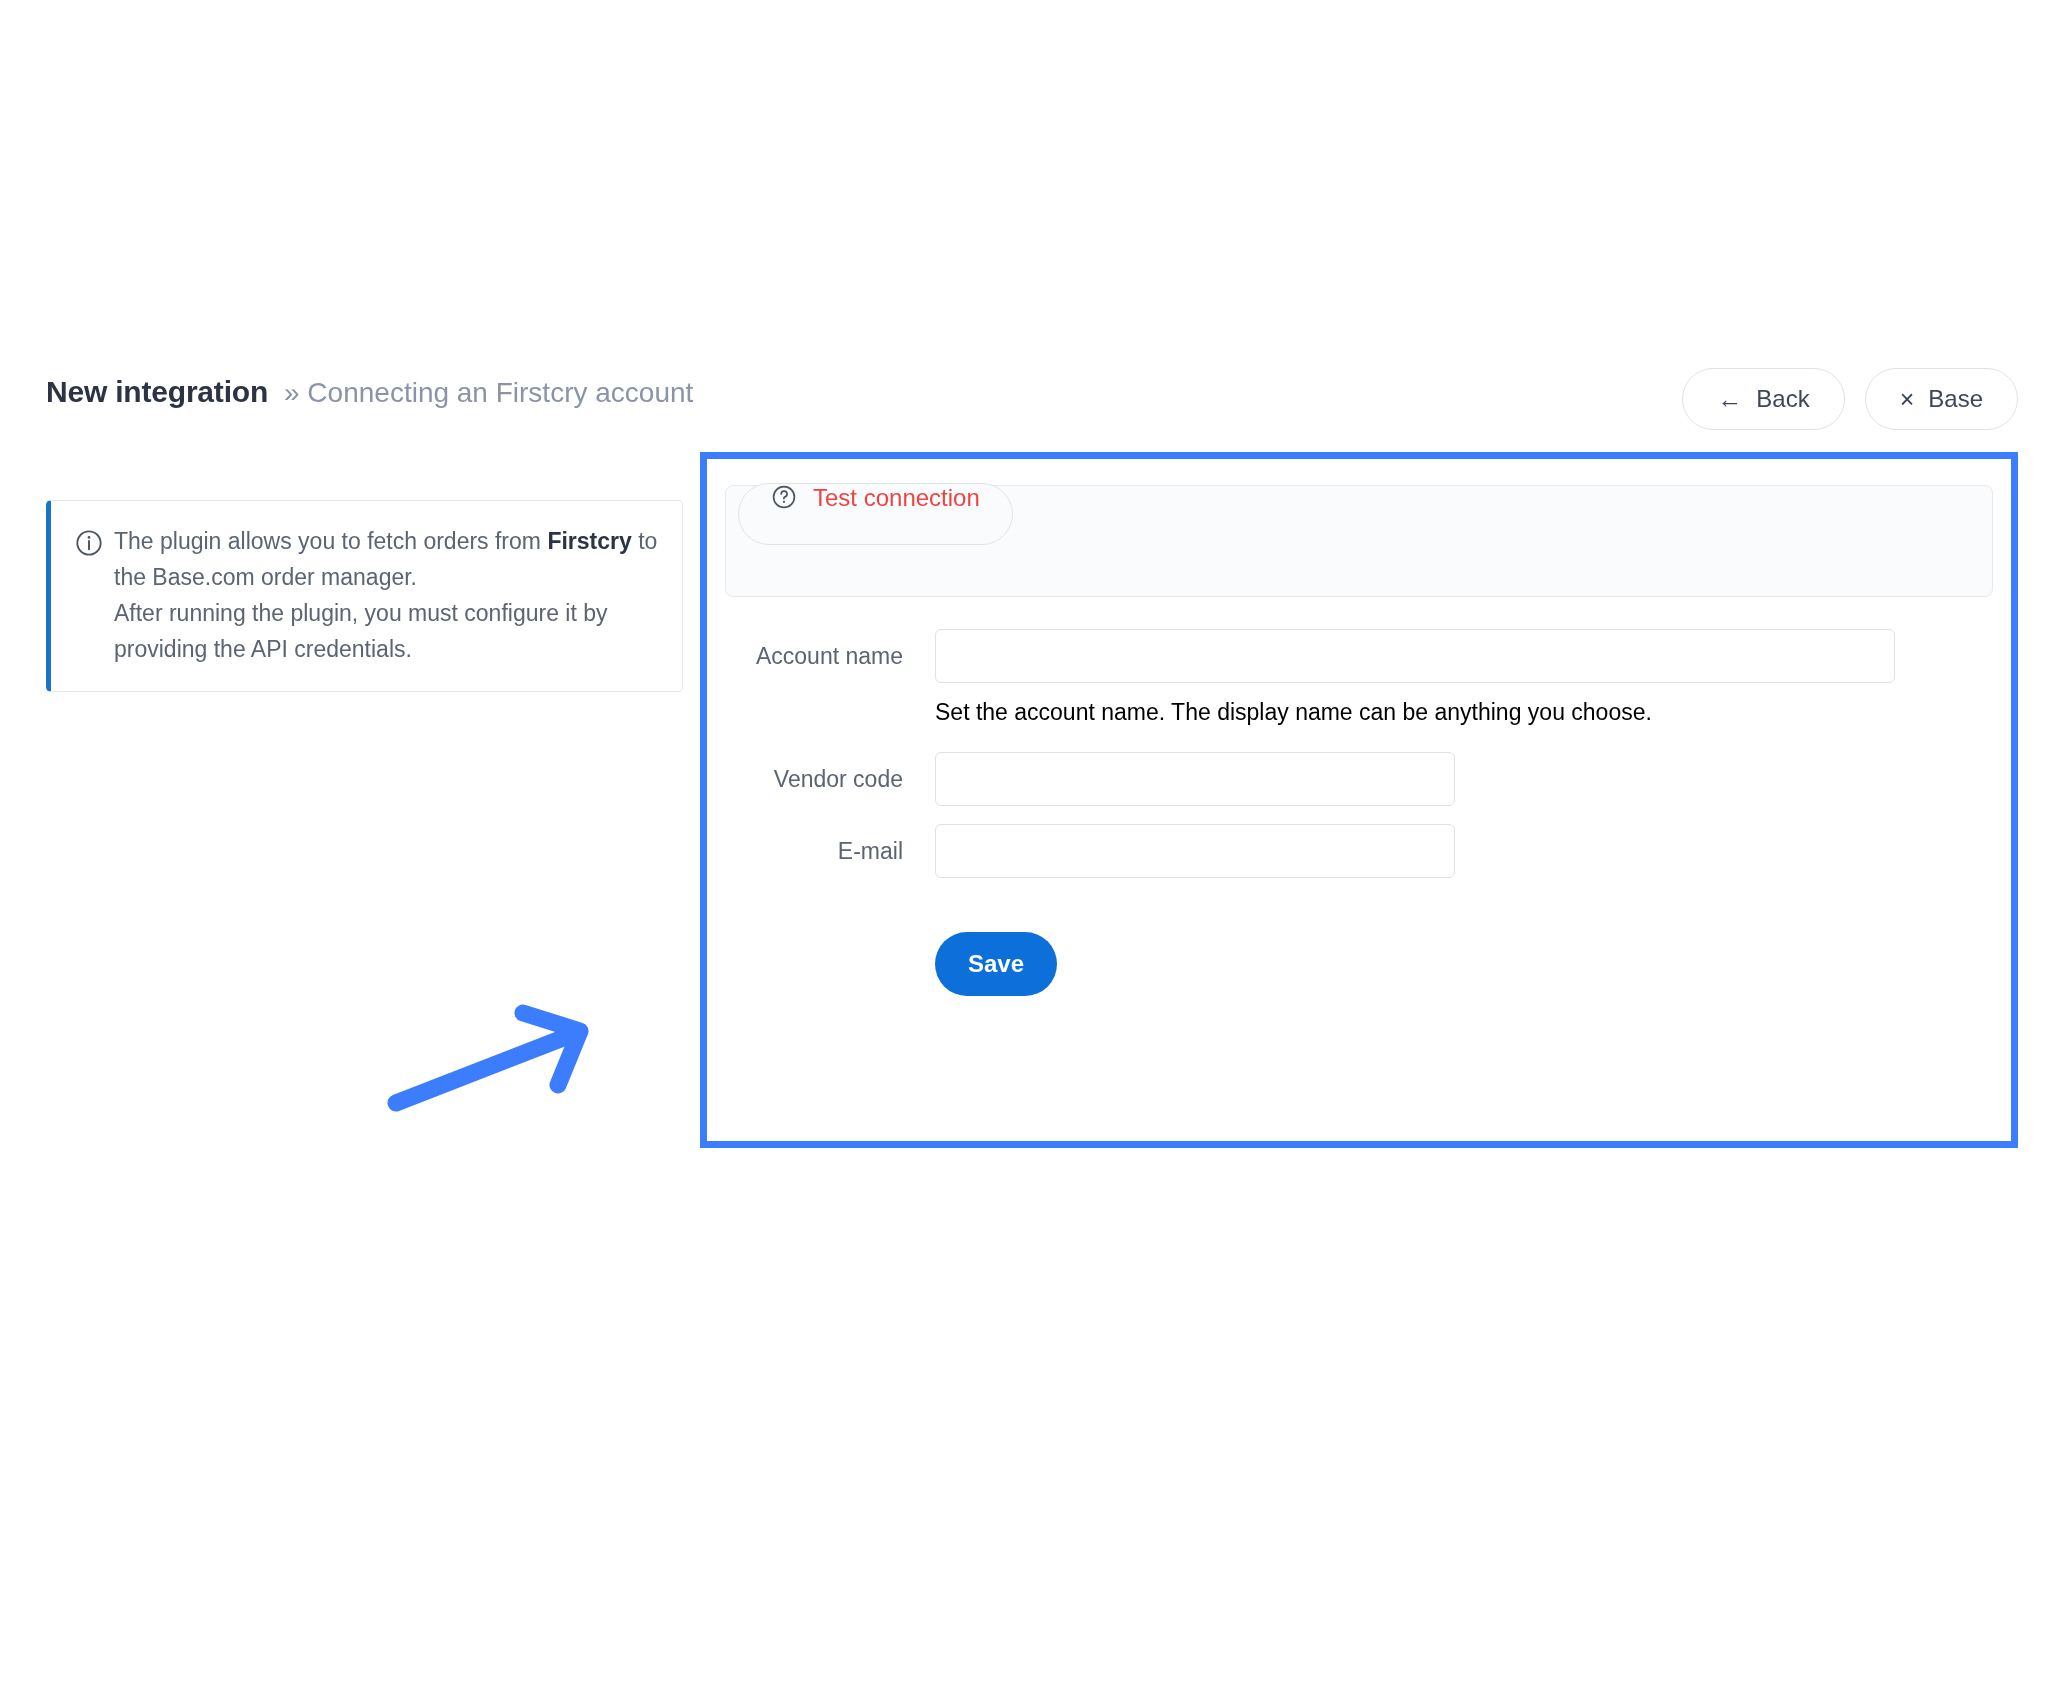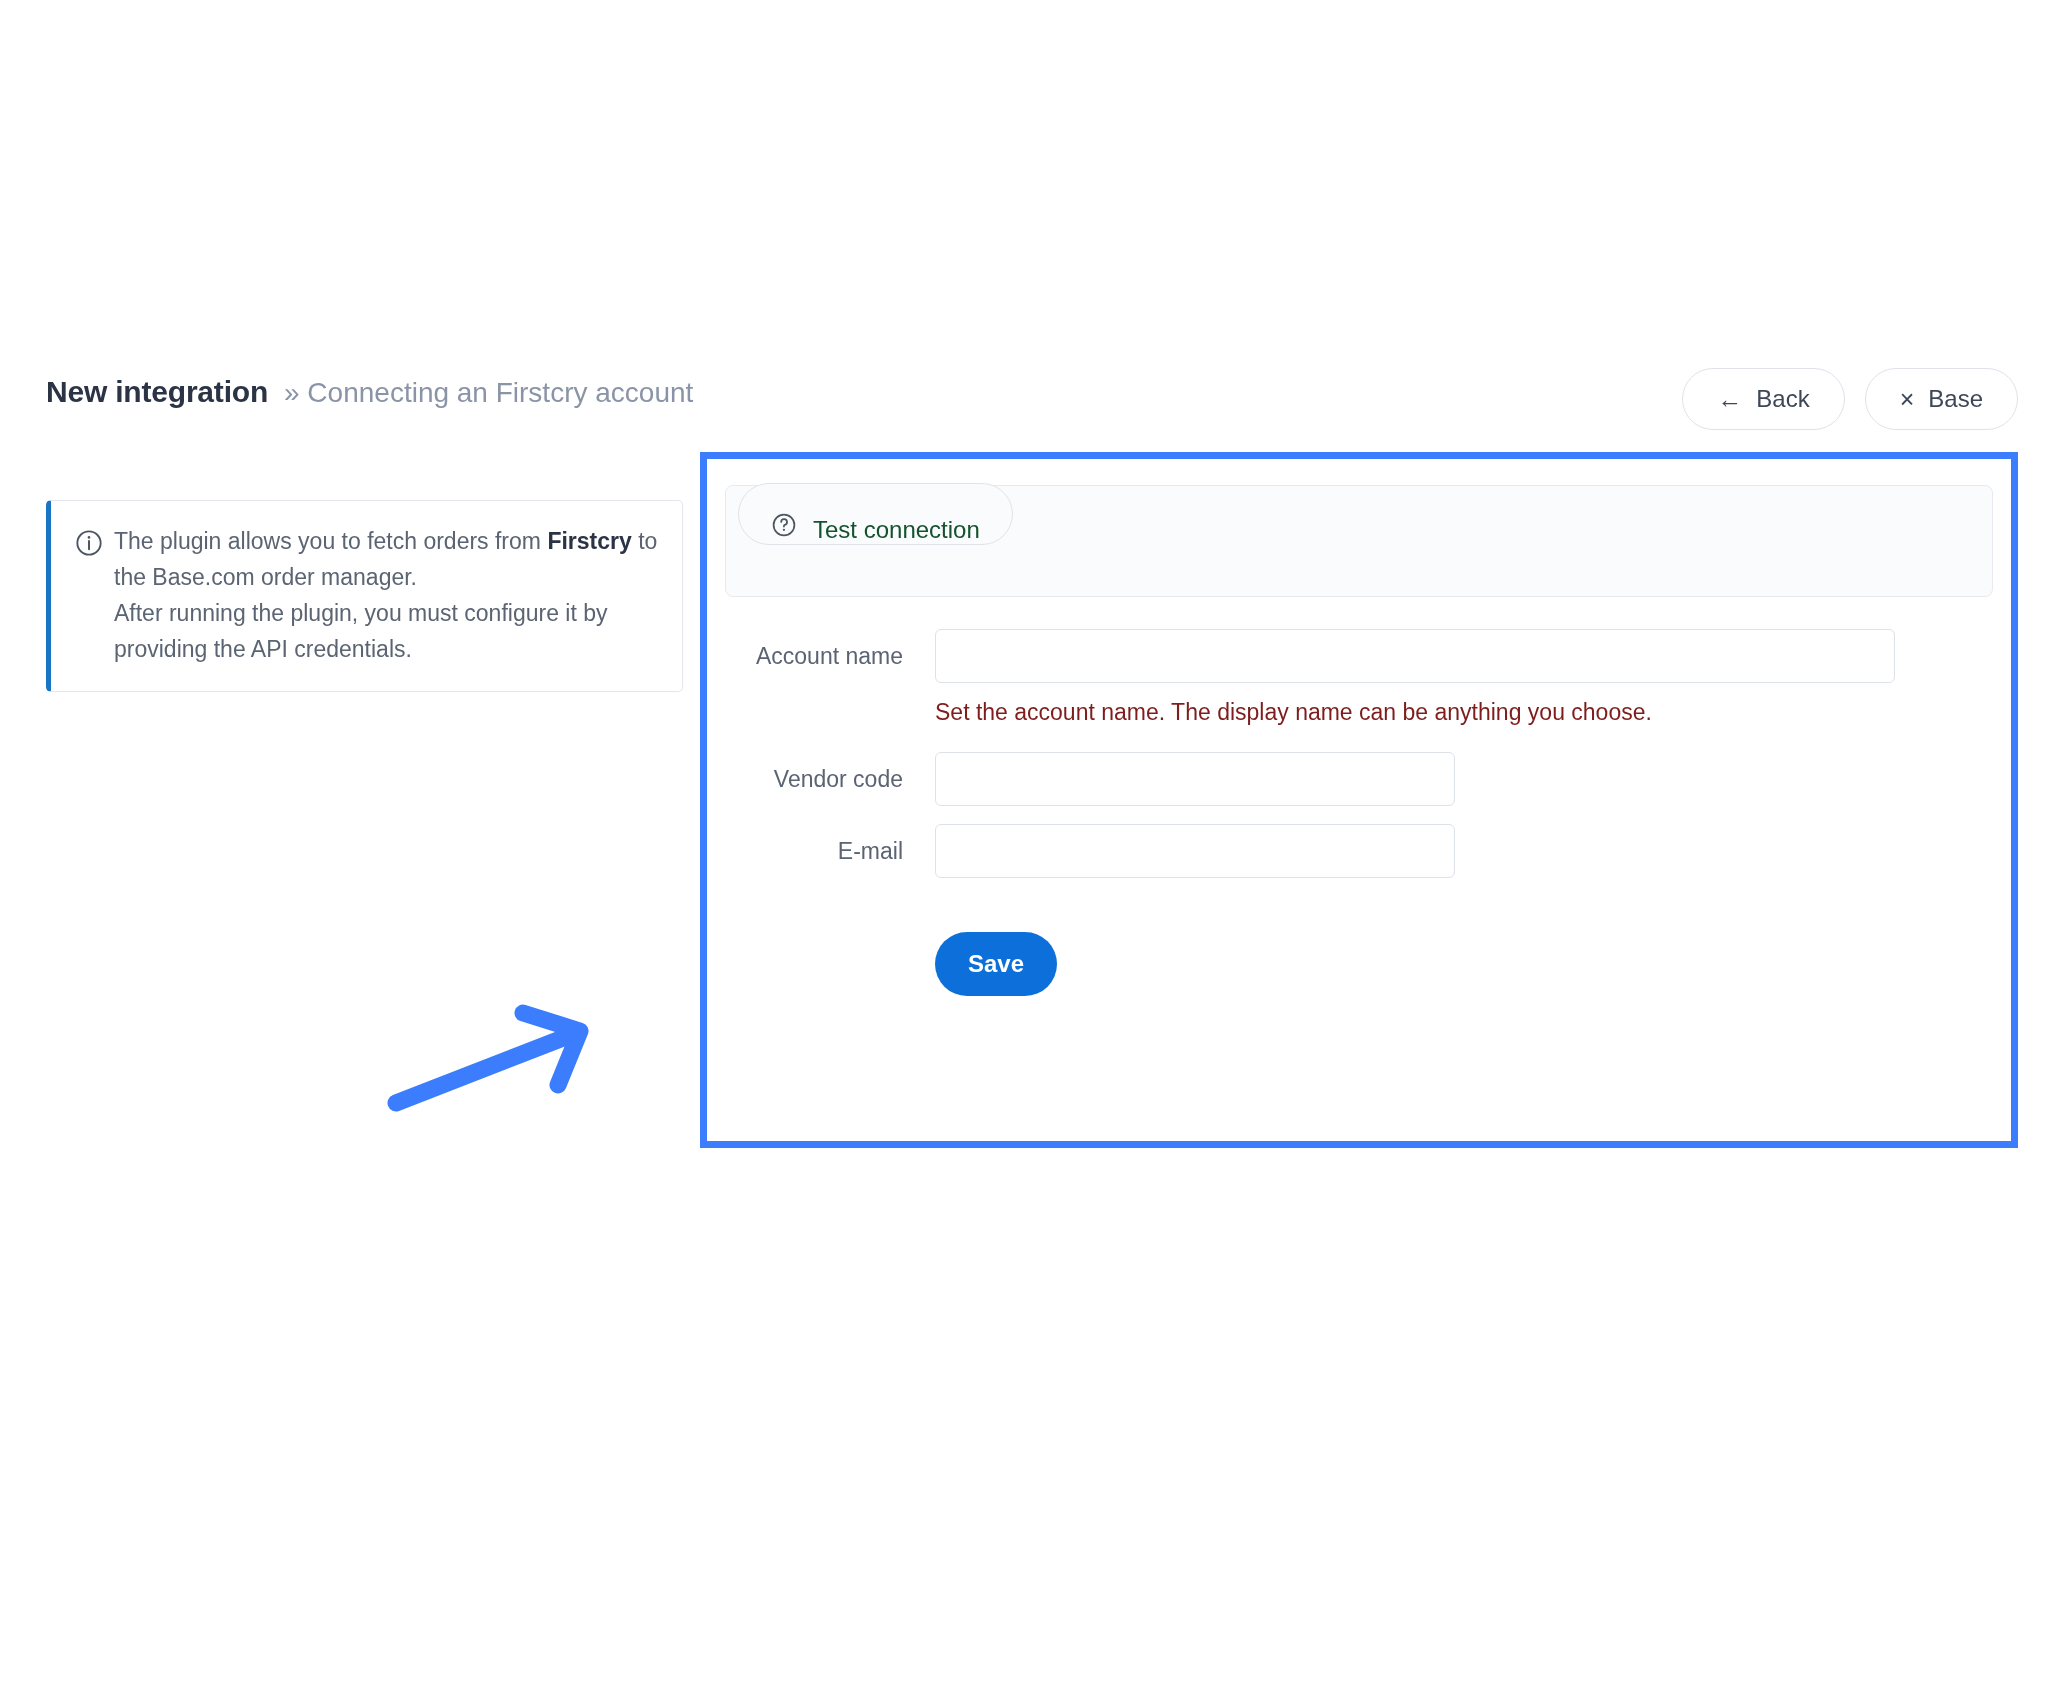--- a/index.html
+++ b/index.html
@@ -122,30 +122,30 @@
     height: 112px;
     box-sizing: border-box;
     background: #fafbfc;
     border: 1px solid #e7eaef;
     border-radius: 8px;
   }
   .test-btn {
     position: absolute;
     left: 31px; top: 24px;
     display: flex;
-    align-items: flex-end;
+    align-items: flex-start;
     gap: 16px;
     height: 62px;
     padding: 0 32px;
     box-sizing: border-box;
     background: #fafbfc;
     border: 1px solid #e0e4ea;
     border-radius: 40px;
     font-size: 24px;
-    color: #14532d;
+    color: #ef4444;
     cursor: pointer;
   }
 
   
   .form-area {
     position: absolute;
     left: 0; top: 170px;
     width: 100%;
   }
   .form-row {
@@ -173,21 +173,21 @@
     color: #3d4757;
     padding: 0 16px;
     outline: none;
     font-family: "Liberation Sans", sans-serif;
   }
   .input-wide { width: 960px; }
   .input-narrow { width: 520px; }
   .field-help {
     margin: 16px 0 0 228px;
     font-size: 23px;
-    color: #7f1d1d;
+    color: #000000;
   }
 
   .select-wrap {
     position: relative;
     width: 960px;
   }
   .select-input {
     width: 100%;
     height: 54px;
     box-sizing: border-box;

